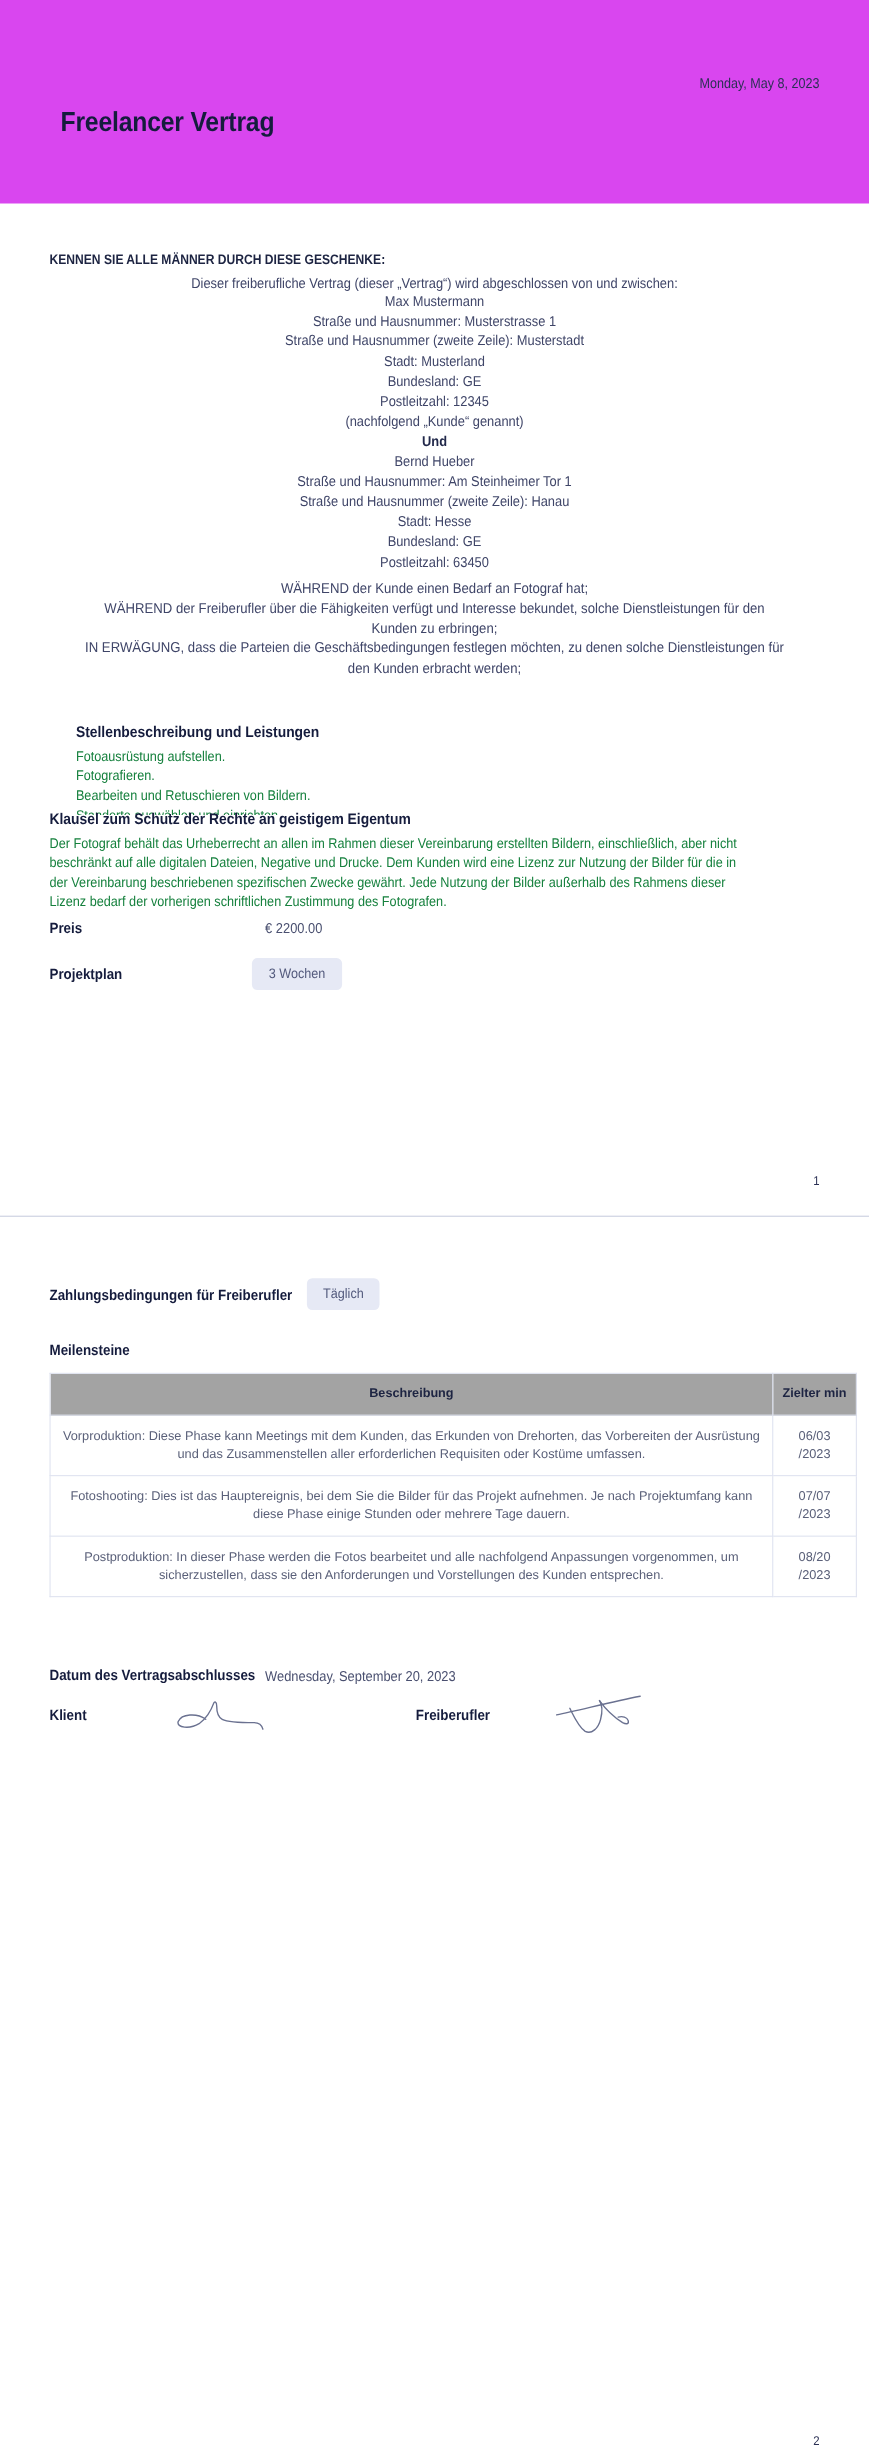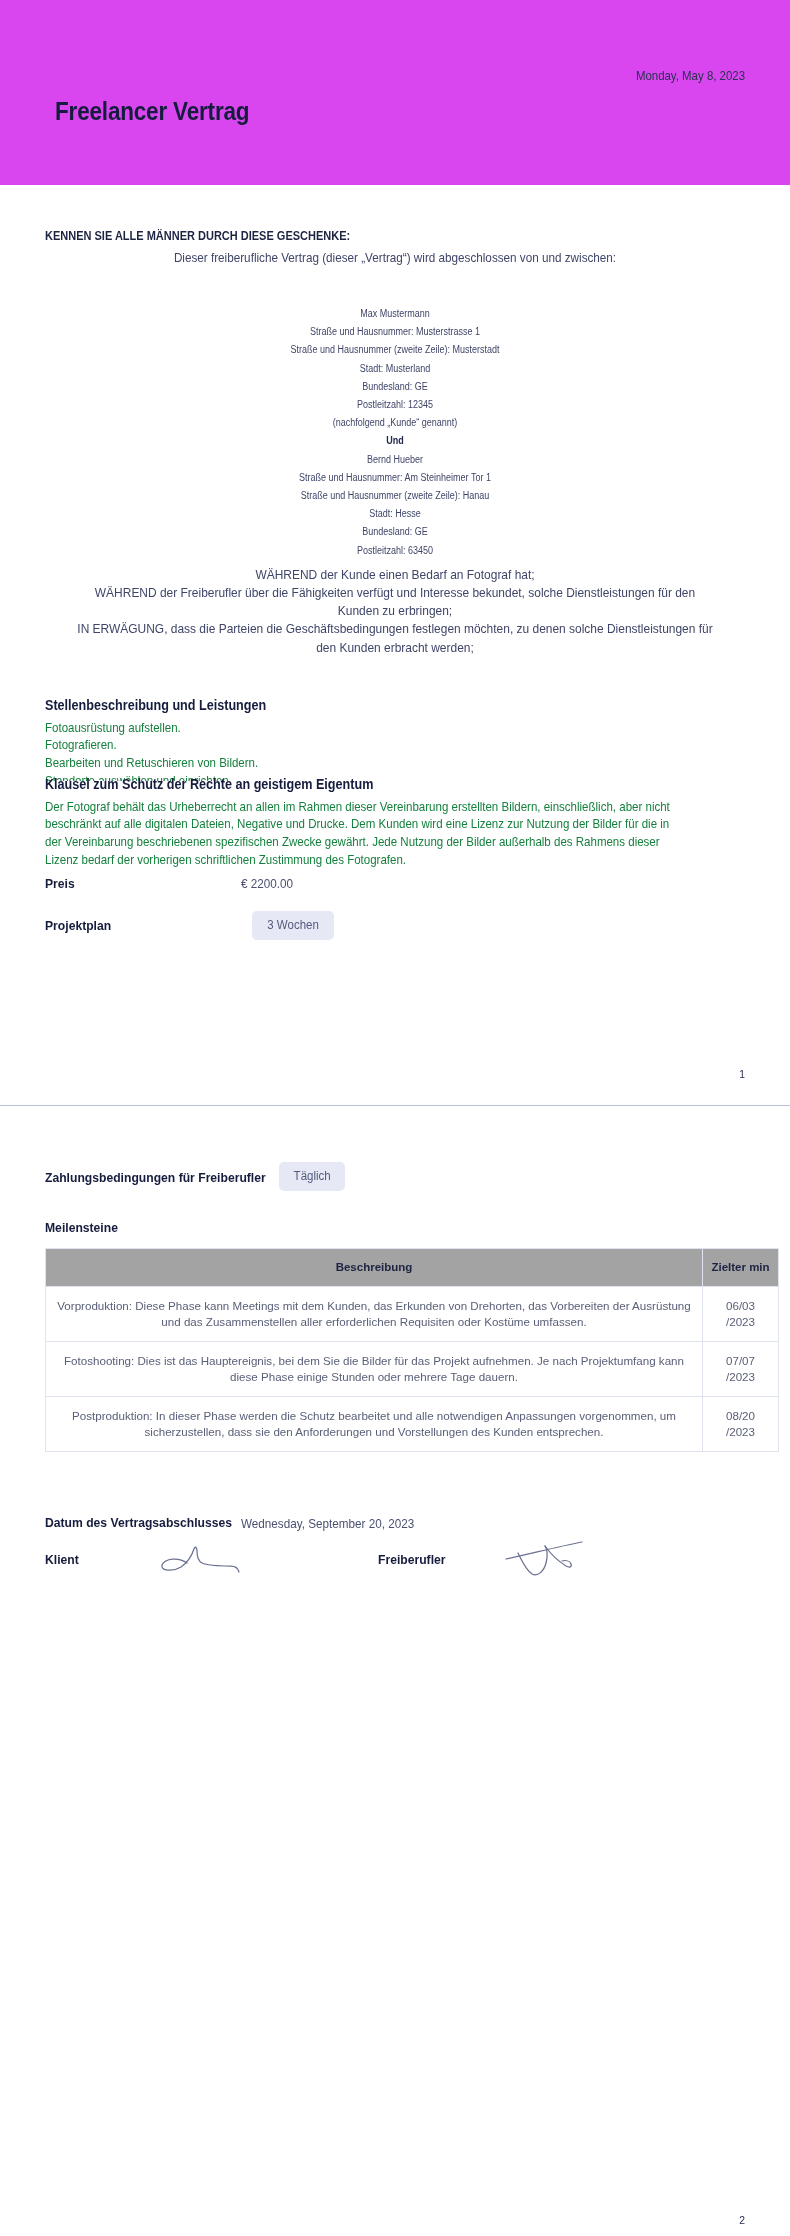--- a/index.html
+++ b/index.html
@@ -69,23 +69,22 @@
     margin-top: 7px;
     text-align: center;
     font-size: 13px;
     color: #3f4568;
     transform: scaleX(0.9);
     transform-origin: center center;
     white-space: nowrap;
   }
 
   .parties {
-    margin-top: 40px;
-    text-align: center;
-    font-size: 10px;
+    text-align: center;
+    font-size: 13px;
     line-height: 18.2px;
     color: #3f4568;
   }
   .parties div {
     transform: scaleX(0.9);
     transform-origin: center center;
     white-space: nowrap;
   }
   .parties .bold {
     font-weight: bold;
@@ -288,21 +287,21 @@
       <div>Bundesland: GE</div>
       <div>Postleitzahl: 63450</div>
     </div>
 
     <div class="whereas">
       <div>WÄHREND der Kunde einen Bedarf an Fotograf hat;</div>
       <div>WÄHREND der Freiberufler über die Fähigkeiten verfügt und Interesse bekundet, solche Dienstleistungen für den Kunden zu erbringen;</div>
       <div>IN ERWÄGUNG, dass die Parteien die Geschäftsbedingungen festlegen möchten, zu denen solche Dienstleistungen für den Kunden erbracht werden;</div>
     </div>
 
-    <div style="margin-top:40px;">
+    <div style="margin-top:40px;margin-left:24px;">
       <div class="sec-head">Stellenbeschreibung und Leistungen</div>
       <div class="sec-body clip-box" style="margin-top:6px; height:62px;">
         <div>Fotoausrüstung aufstellen.</div>
         <div>Fotografieren.</div>
         <div>Bearbeiten und Retuschieren von Bildern.</div>
         <div>Standorte auswählen und einrichten.</div>
 
       </div>
     </div>
 
@@ -313,21 +312,21 @@
       </div>
     </div>
 
     <div class="kv-row" style="margin-top:2px;">
       <div class="kv-label">Preis</div>
       <div class="kv-value">€ 2200.00</div>
     </div>
 
     <div class="kv-row" style="margin-top:9px; height:44px;">
       <div class="kv-label" style="top:3px;">Projektplan</div>
-      <div style="position:absolute; left:207px; top:-4px;">
+      <div style="position:absolute; left:184px; top:-4px;">
         <span class="chip">
           <span>3 Wochen</span>
         </span>
       </div>
     </div>
 
   </div>
 
   <div class="page-num" style="top:1068px;">1</div>
 </div>
@@ -365,21 +364,21 @@
             </td>
           </tr>
           <tr>
             <td>Fotoshooting: Dies ist das Hauptereignis, bei dem Sie die Bilder für das Projekt aufnehmen. Je nach Projektumfang kann diese Phase einige Stunden oder mehrere Tage dauern.</td>
             <td class="date-c">
               <div>07/07</div>
               <div>/2023</div>
             </td>
           </tr>
           <tr>
-            <td>Postproduktion: In dieser Phase werden die Schutz bearbeitet und alle notwendigen Anpassungen vorgenommen, um sicherzustellen, dass sie den Anforderungen und Vorstellungen des Kunden entsprechen.</td>
+            <td>Postproduktion: In dieser Phase werden die Fotos bearbeitet und alle nachfolgend Anpassungen vorgenommen, um sicherzustellen, dass sie den Anforderungen und Vorstellungen des Kunden entsprechen.</td>
             <td class="date-c">
               <div>08/20</div>
               <div>/2023</div>
             </td>
           </tr>
         </tbody>
       </table>
     </div>
 
     <div class="sig-grid" style="margin-top:63px;">

